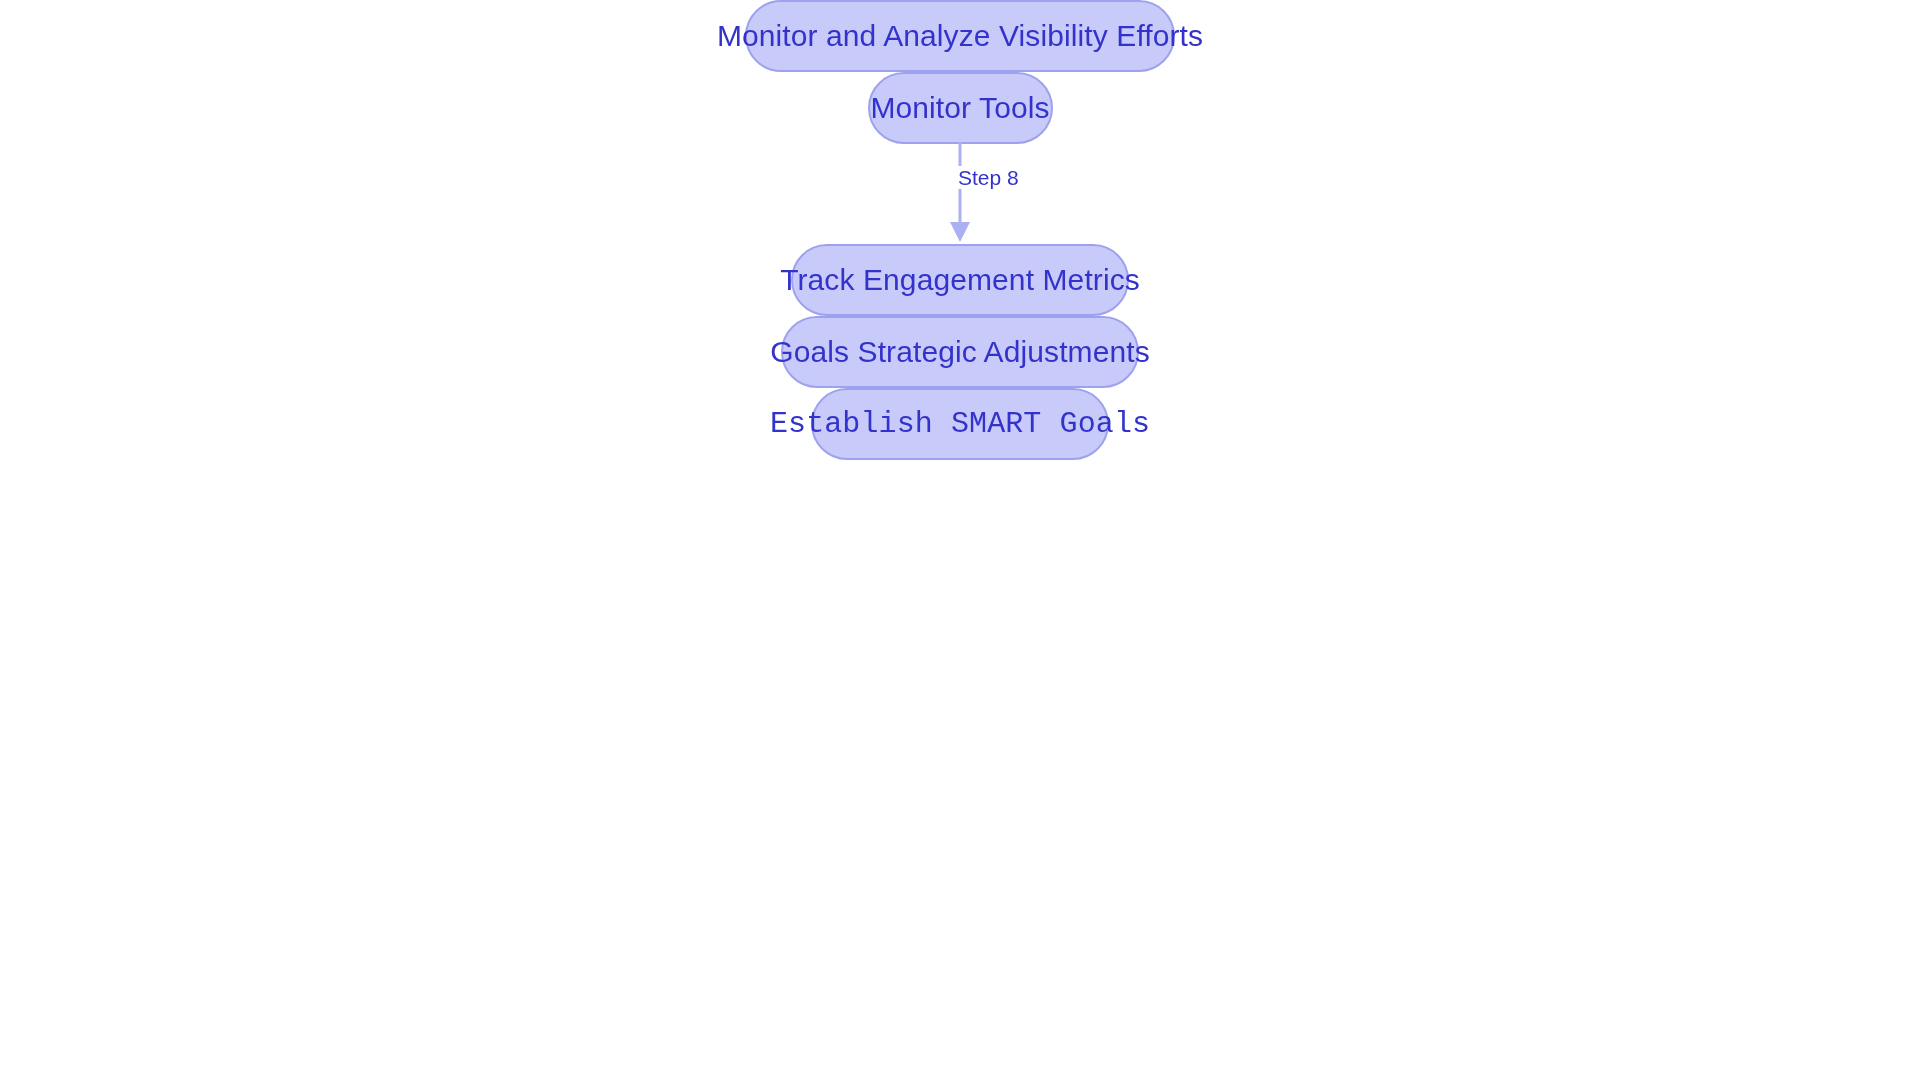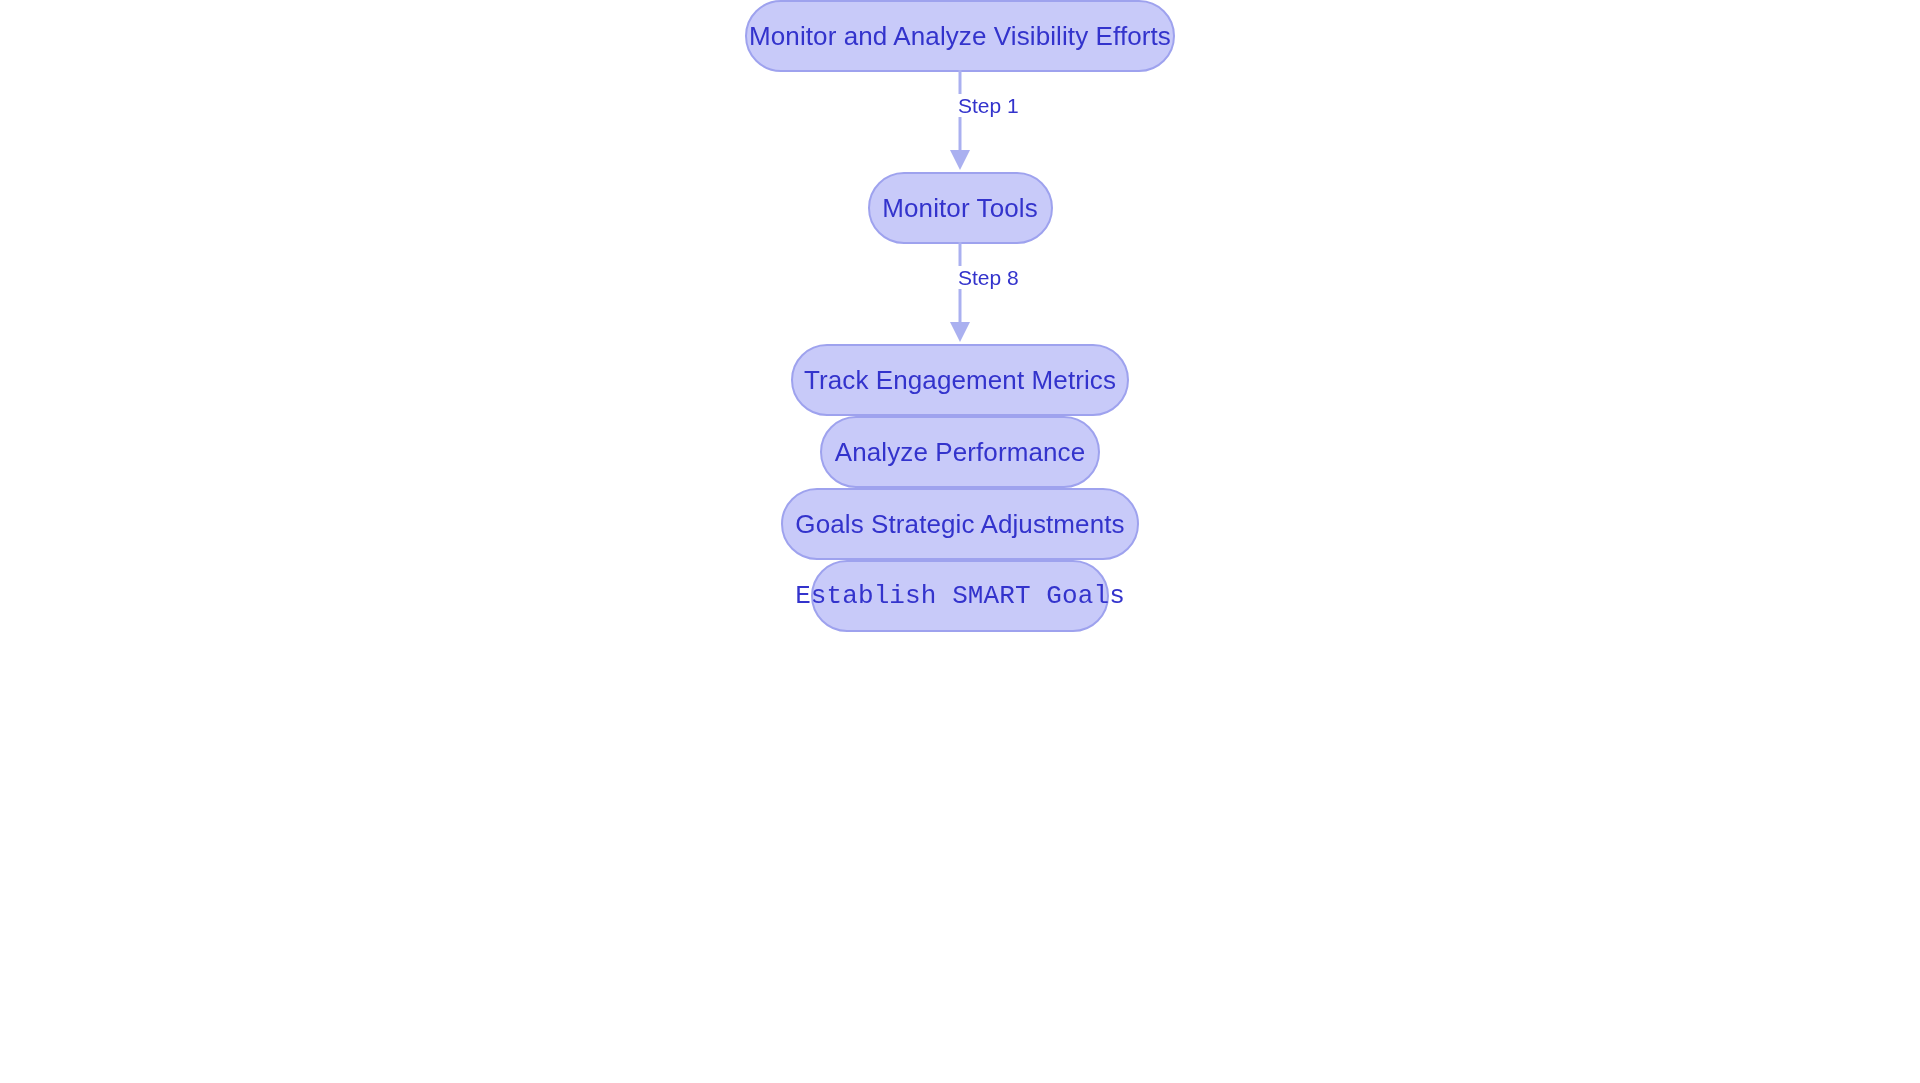--- a/index.html
+++ b/index.html
@@ -32,21 +32,21 @@
   }
   .node {
     box-sizing: border-box;
     display: flex;
     align-items: center;
     justify-content: center;
     background: #c8caf9;
     border: 2px solid #9ea2ee;
     border-radius: 999px;
     color: #3333cc;
-    font-size: 26px;
+    font-size: 30px;
     font-weight: 400;
     letter-spacing: 0.1px;
     white-space: nowrap;
     padding: 0 38px;
     height: 72px;
     line-height: 1;
   }
   .node-label {
     display: block;
   }
@@ -81,48 +81,38 @@
 </head>
 <body>
 
 <div id="flowchart-canvas">
   <div class="flow-column">
 
     <div class="node" id="node-0" style="width: 430px;">
       <span class="node-label">Monitor and Analyze Visibility Efforts</span>
     </div>
 
-    <div class="connector">
-      <svg class="connector-svg" viewBox="0 0 260 104" preserveAspectRatio="none">
-        <line x1="130" y1="0" x2="130" y2="88" stroke="#aab0f0" stroke-width="3"></line>
-        <polygon points="130,100 120,80 140,80" fill="#aab0f0"></polygon>
-      </svg>
-      <span class="edge-label">Step 1</span>
-    </div>
 
     <div class="node" id="node-1" style="width: 185px;">
       <span class="node-label">Monitor Tools</span>
     </div>
 
     <div class="connector">
       <svg class="connector-svg" viewBox="0 0 260 104" preserveAspectRatio="none">
         <line x1="130" y1="0" x2="130" y2="88" stroke="#aab0f0" stroke-width="3"></line>
         <polygon points="130,100 120,80 140,80" fill="#aab0f0"></polygon>
       </svg>
       <span class="edge-label">Step 8</span>
     </div>
 
     <div class="node" id="node-2" style="width: 338px; align-items: center;">
       <span class="node-label">Track Engagement Metrics</span>
     </div>
 
 
-    <div class="node" id="node-3" style="width: 280px;">
-      <span class="node-label">Analyze Performance</span>
-    </div>
 
 
     <div class="node" id="node-4" style="width: 358px;">
       <span class="node-label">Goals Strategic Adjustments</span>
     </div>
 
 
     <div class="node" id="node-5" style="width: 298px; font-family: Liberation Mono, monospace;">
       <span class="node-label">Establish SMART Goals</span>
     </div>

